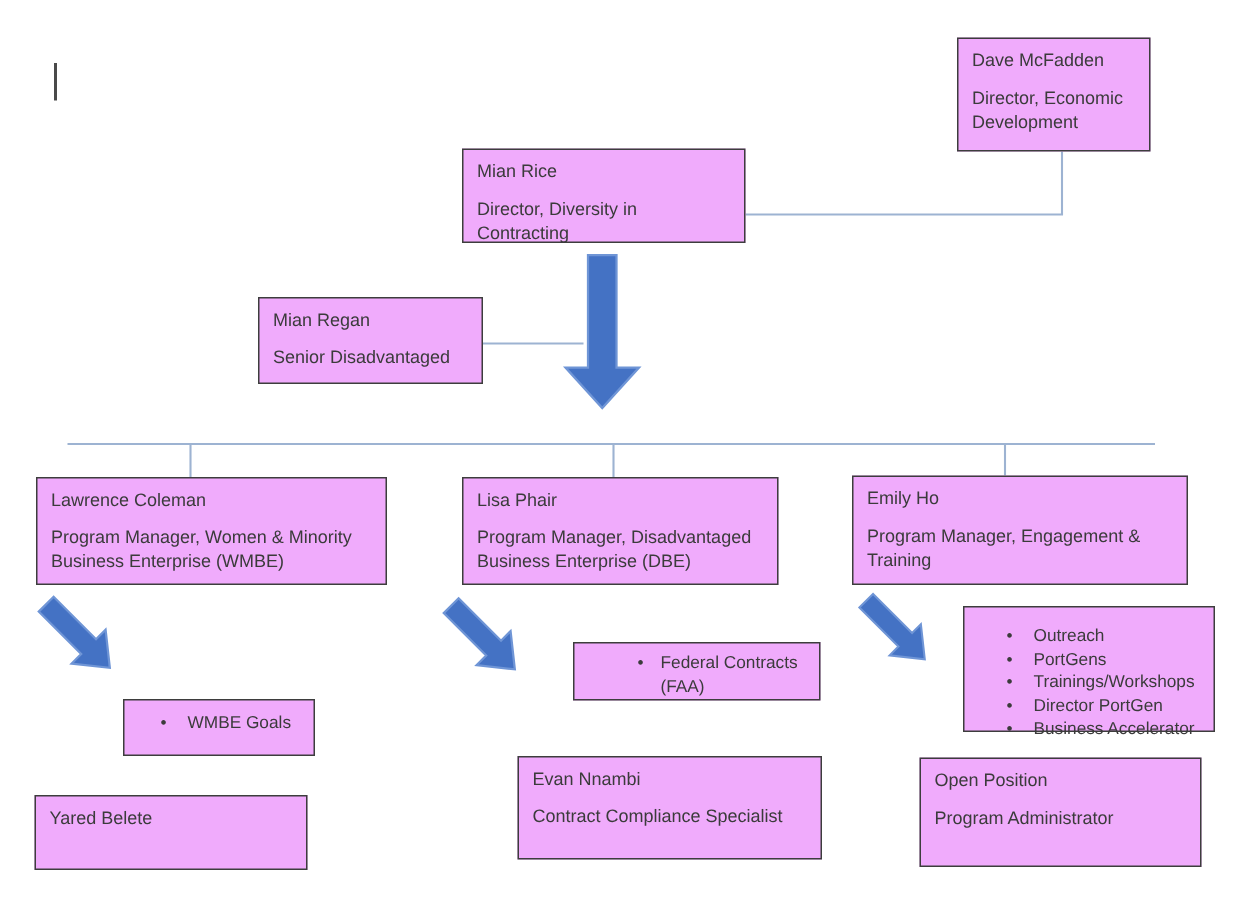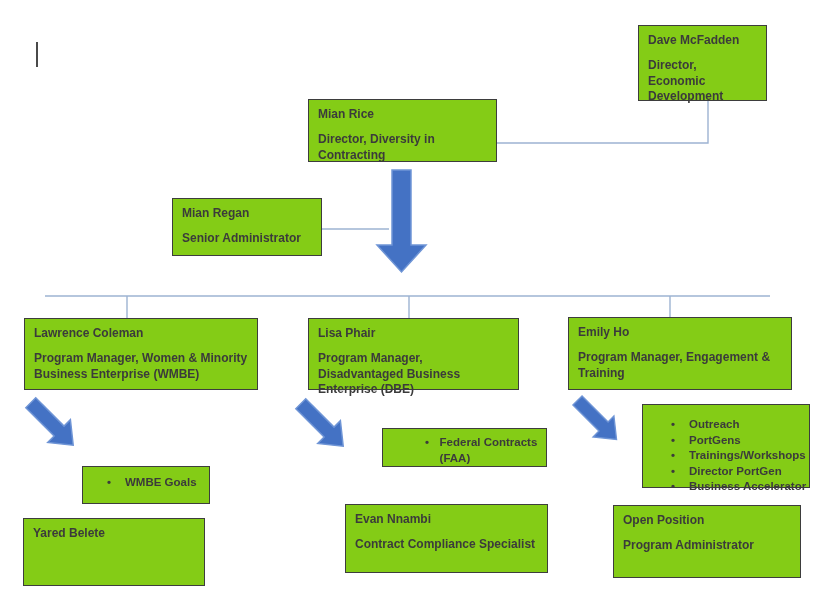--- a/index.html
+++ b/index.html
@@ -2,23 +2,23 @@
 <html><head>
 <meta charset="utf-8">
 <style>
   html, body { margin:0; padding:0; background:#ffffff; }
   .canvas {
     position:relative; width:835px; height:600px; background:#ffffff;
     font-family:"Liberation Sans", sans-serif; overflow:hidden;
   }
   svg.overlay { position:absolute; left:0; top:0; width:835px; height:600px; }
   .box {
-    position:absolute; box-sizing:border-box; background:#84cc16;
+    position:absolute; box-sizing:border-box; background:#f0abfc;
     border:1.5px solid #3d3d3d; color:#3b3b3b; font-size:12px;
-    line-height:1.32; padding:7px 9px;font-weight:bold;
+    line-height:1.32; padding:7px 9px;
   }
   .box-name { margin-bottom:9px; }
   .list-box ul { margin:0; padding:0; list-style:none; font-size:11.5px; line-height:15.5px; color:#3b3b3b; }
   .list-box li { display:flex; }
   .list-box li::before { content:"\2022"; width:30px; padding-left:12px; box-sizing:border-box; text-align:left; }
   .cursor-bar {
     position:absolute; left:36px; top:42px; width:2px; height:25px; background:#4a4a4a;
   }
 </style>
 </head>
@@ -58,21 +58,21 @@
     <div class="box-title">Director, Economic Development</div>
   </div>
 
   <div class="box" style="left:308px; top:99px; width:189px; height:63px;">
     <div class="box-name">Mian Rice</div>
     <div class="box-title">Director, Diversity in Contracting</div>
   </div>
 
   <div class="box" style="left:172px; top:198px; width:150px; height:58px;">
     <div class="box-name">Mian Regan</div>
-    <div class="box-title">Senior Administrator</div>
+    <div class="box-title">Senior Disadvantaged</div>
   </div>
 
   <div class="box" style="left:24px; top:318px; width:234px; height:72px;">
     <div class="box-name">Lawrence Coleman</div>
     <div class="box-title">Program Manager, Women &amp; Minority Business Enterprise (WMBE)</div>
   </div>
 
   <div class="box" style="left:308px; top:318px; width:211px; height:72px;">
     <div class="box-name">Lisa Phair</div>
     <div class="box-title">Program Manager, Disadvantaged Business Enterprise (DBE)</div>
@@ -98,21 +98,21 @@
   <div class="box list-box" style="left:642px; top:404px; width:168px; height:84px; padding:12px 0 0 16px;">
     <ul>
       <li>Outreach</li>
       <li>PortGens</li>
       <li>Trainings/Workshops</li>
       <li>Director PortGen</li>
       <li>Business Accelerator</li>
     </ul>
   </div>
 
-  <div class="box" style="left:23px; top:518px; width:182px; height:68px;">
+  <div class="box" style="left:23px; top:530px; width:182px; height:50px;">
     <div class="box-name">Yared Belete</div>
   </div>
 
   <div class="box" style="left:345px; top:504px; width:203px; height:69px;">
     <div class="box-name">Evan Nnambi</div>
     <div class="box-title">Contract Compliance Specialist</div>
   </div>
 
   <div class="box" style="left:613px; top:505px; width:188px; height:73px;">
     <div class="box-name">Open Position</div>

